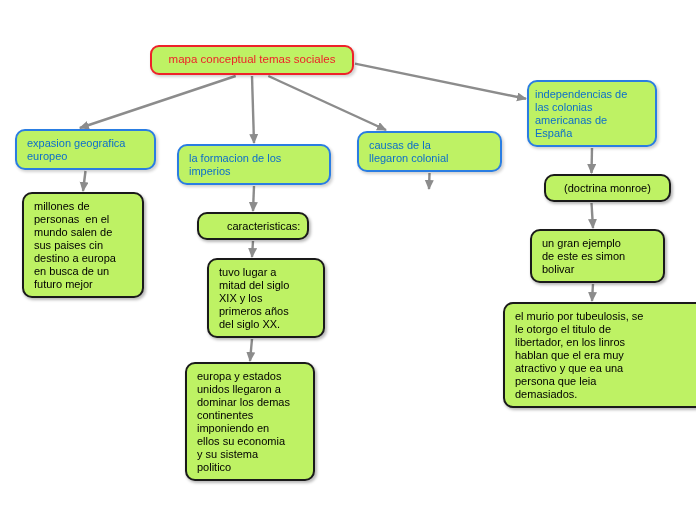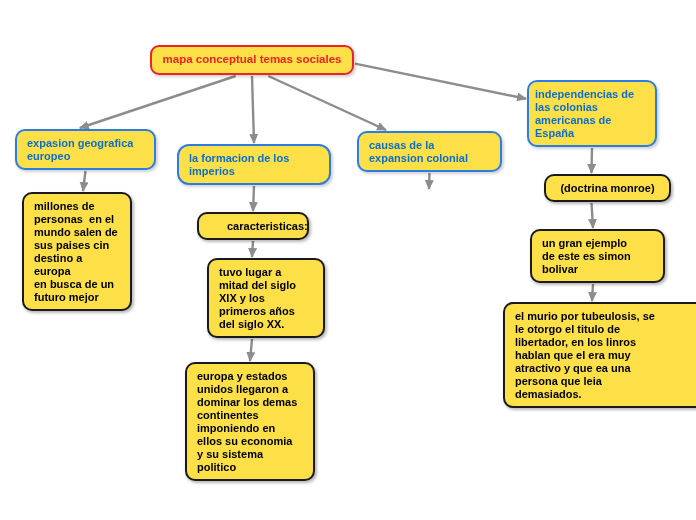--- a/index.html
+++ b/index.html
@@ -12,24 +12,24 @@
   }
   #arrows{
     position:absolute;left:0;top:0;width:696px;height:520px;
     pointer-events:none;
   }
   .node{
     position:absolute;
     box-sizing:border-box;
     border:2px solid #1a1a1a;
     border-radius:10px;
-    background:#fde047;
+    background:#bef264;
     padding:6px 10px 5px 10px;
     font-size:11px;
-    font-weight:bold;
+    font-weight:normal;
     line-height:13px;
     color:#000000;
     white-space:pre-wrap;
     box-shadow:1.5px 2px 3px rgba(0,0,0,0.28);
     cursor:default;
   }
   .node.blue{
     border-color:#2a7de2;
     color:#0c6ecb;
     box-shadow:1.5px 2px 3px rgba(0,0,0,0.18);
@@ -38,24 +38,24 @@
     border-color:#ee2229;
     color:#ee2229;
     text-align:center;
     font-size:11.5px;
     box-shadow:1.5px 2px 3px rgba(0,0,0,0.18);
   }
   .node.center{text-align:center;}
   
   .pos-root          {left:150px;top:45px;width:204px;height:30px;border-radius:9px;}
   .pos-expansion     {left:15px; top:129px;width:141px;}
-  .pos-formacion     {left:177px;top:144px;width:154px;border-radius:12px;}
+  .pos-formacion     {left:177px;top:144px;width:154px;}
   .pos-causas       {left:357px;top:131px;width:145px;}
   .pos-independencias{left:527px;top:80px; width:130px;padding-left:6px;}
-  .pos-millones      {left:22px; top:192px;width:110px;}
+  .pos-millones      {left:22px; top:192px;width:122px;}
   .pos-caracteristicas{left:197px;top:212px;width:112px;padding-left:28px;}
   .pos-tuvo          {left:207px;top:258px;width:118px;}
   .pos-europa        {left:185px;top:362px;width:130px;}
   .pos-demograficas  {left:377px;top:190px;width:104px;}
   .pos-doctrina      {left:544px;top:174px;width:127px;}
   .pos-ejemplo       {left:530px;top:229px;width:135px;}
   .pos-elmurio       {left:503px;top:302px;width:202px;}
 </style>
 </head>
 <body>
@@ -84,21 +84,21 @@
 
   <div class="node red pos-root">mapa conceptual temas sociales</div>
 
   <div class="node blue pos-expansion">expasion geografica
 europeo</div>
 
   <div class="node blue pos-formacion">la formacion de los
 imperios</div>
 
   <div class="node blue pos-causas">causas de la
-expansion colonial</div>
+llegaron colonial</div>
 
   <div class="node blue pos-independencias">independencias de
 las colonias
 americanas de
 España</div>
 
   <div class="node pos-millones">millones de
 personas  en el
 mundo salen de
 sus paises cin

